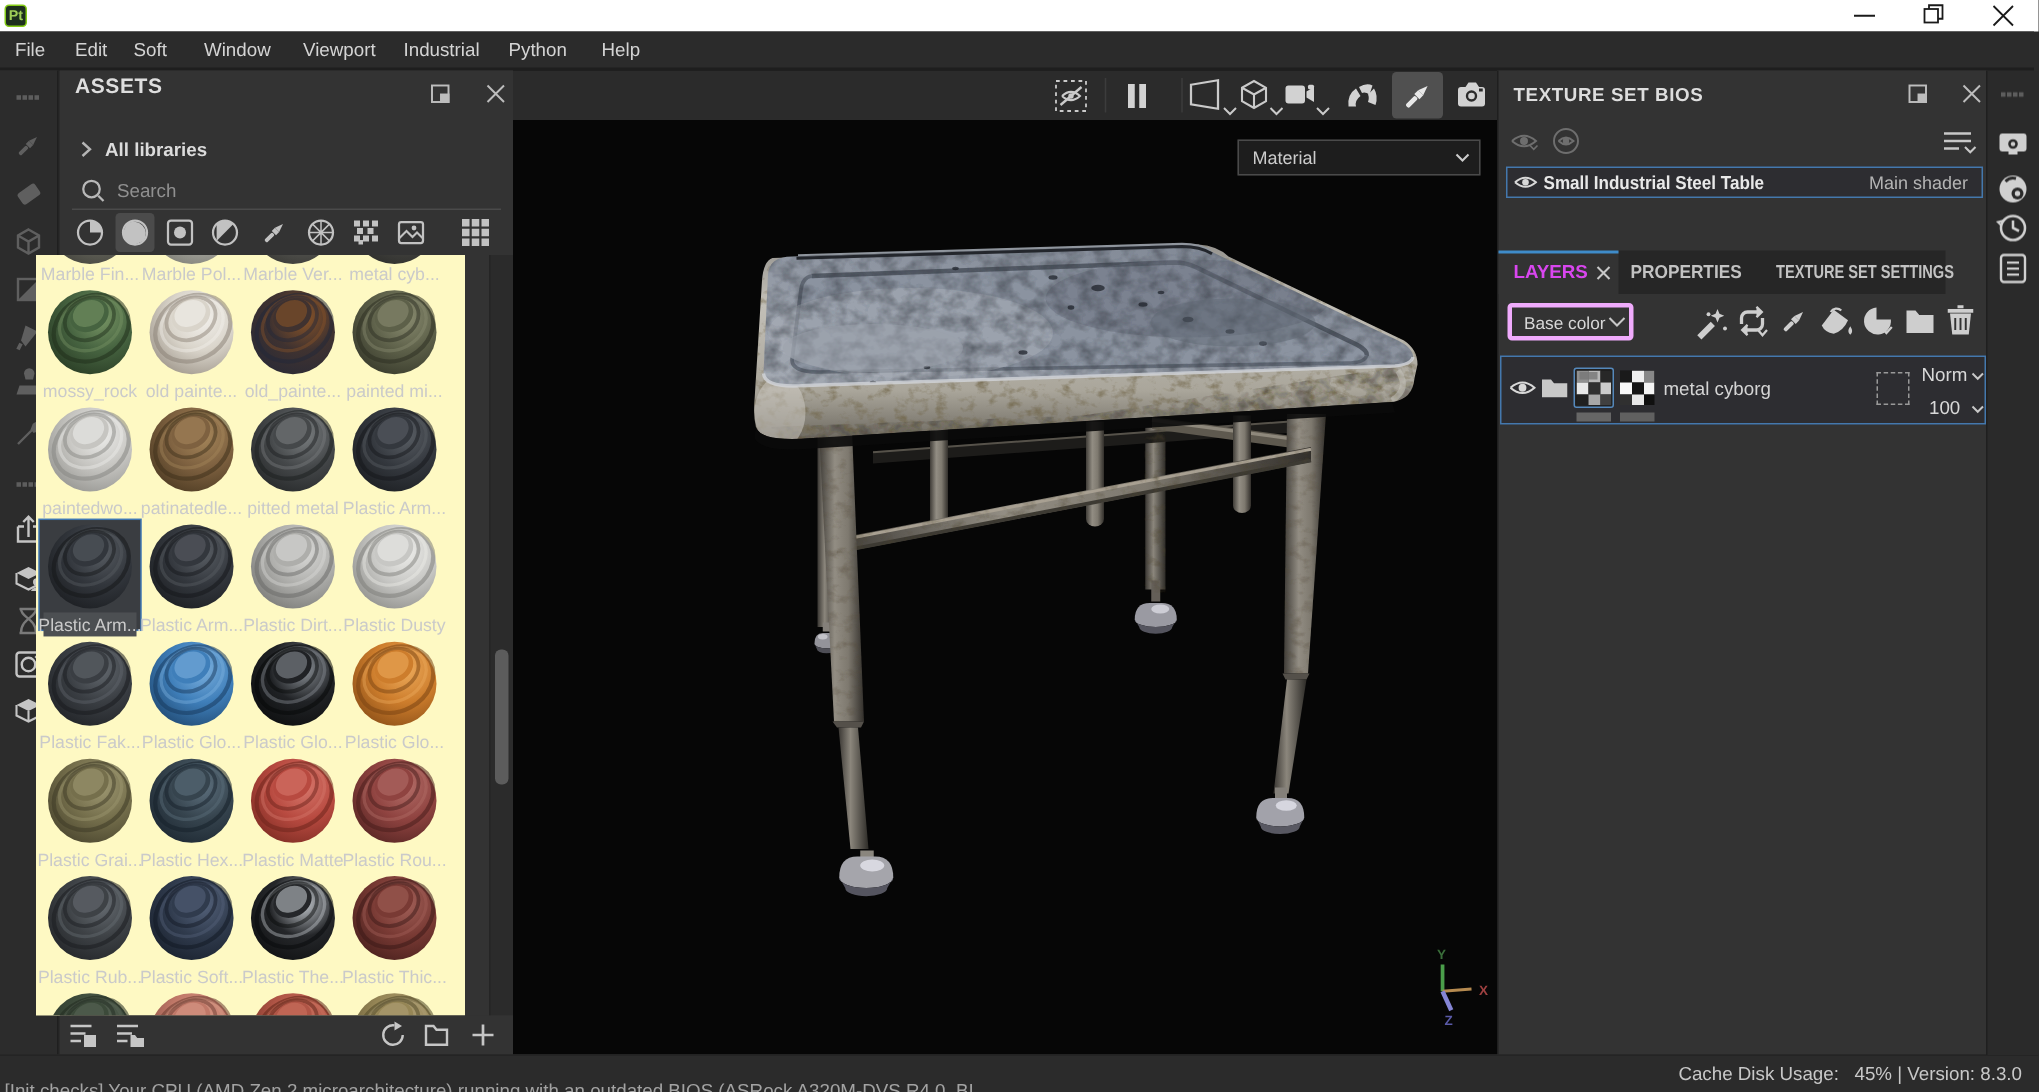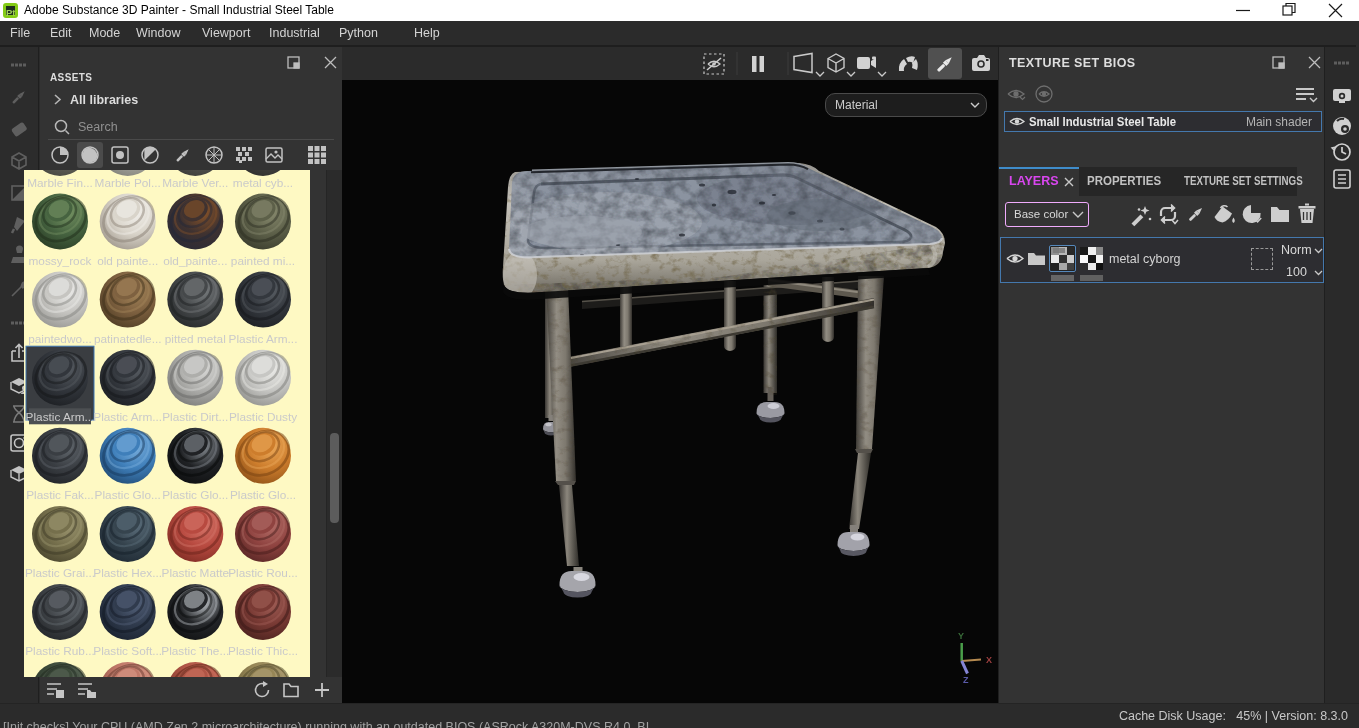--- a/index.html
+++ b/index.html
@@ -1,59 +1,58 @@
 <!DOCTYPE html>
 <html><head><meta charset="utf-8"><style>
 *{margin:0;padding:0;box-sizing:border-box}
 html,body{width:1359px;height:728px;overflow:hidden;background:#2b2b2b;
 font-family:"Liberation Sans",sans-serif;-webkit-font-smoothing:antialiased}
 .abs{position:absolute}
 #titlebar{position:absolute;left:0;top:0;width:1359px;height:21px;background:#fff;color:#111}
 #title-txt{position:absolute;left:24px;top:3px;font-size:12px;color:#000}
 #ptlogo{position:absolute;left:3px;top:3px;width:15px;height:15px;background:#1d2f1d;
-border:3px solid #84cc16;border-radius:3px;color:#9fce58;font-size:9.5px;font-weight:bold;
+border:1px solid #84cc16;border-radius:3px;color:#9fce58;font-size:9.5px;font-weight:bold;
 text-align:center;line-height:14px}
 #menubar{position:absolute;left:0;top:21px;width:1356px;height:26px;background:#2b2b2b;
 border-bottom:2px solid #1e1e1e;color:#d4d4d4;font-size:12.5px}
 #menubar span{position:absolute;top:5px}
 #lefttool{position:absolute;left:0;top:47px;width:39px;height:656px;background:#2c2c2c;border-right:1px solid #1f1f1f}
 #assets{position:absolute;left:40px;top:47px;width:302px;height:656px;background:#333}
 #grid{position:absolute;left:24px;top:170px;width:286px;height:507px;background:#fef9c3;overflow:hidden}
 #gridsb{position:absolute;left:326px;top:170px;width:16px;height:507px;background:#2b2b2b;border-left:1px solid #252525}
 #gridsb .thumb{position:absolute;left:3px;width:9px;background:#5c5c5c;border-radius:4px}
 #afoot{position:absolute;left:40px;top:677px;width:302px;height:26px;background:#333}
 #vp{position:absolute;left:342px;top:47px;width:656px;height:656px;background:#060606}
 #vptool{position:absolute;left:0px;top:0px;width:656px;height:33px;background:#2b2b2b}
 #rpanel{position:absolute;left:998px;top:47px;width:326px;height:656px;background:#333;border-left:1px solid #1f1f1f}
 #rtool{position:absolute;left:1324px;top:47px;width:35px;height:656px;background:#2a2a2a;border-left:1px solid #1f1f1f}
 #statusbar{position:absolute;left:0;top:703px;width:1359px;height:25px;background:#2b2b2b;border-top:1px solid #242424;font-size:12.5px}
 text{font-family:"Liberation Sans",sans-serif}
 </style></head><body>
 
 <div id="titlebar">
 <div id="ptlogo">Pt</div>
-<div id="title-txt">Adobe Substance 3D Painter - Small Industrial Steel Table</div>
 <svg class="abs" style="left:1225px;top:0" width="134" height="21">
 <g stroke="#1a1a1a" stroke-width="1.2" fill="none">
 <line x1="11" y1="10.5" x2="25" y2="10.5"></line>
 <rect x="58" y="6" width="9" height="9"></rect>
         <path d="M61 6 V3.5 H70 V12.5 H67"></path>
 <path d="M104 4 L117 17 M117 4 L104 17"></path>
 </g>
     </svg>
 </div>
 <div id="menubar">
 <span style="left:10px">File</span>
 <span style="left:50px">Edit</span>
-<span style="left:89px">Mode</span>
+<span style="left:89px">Soft</span>
 <span style="left:136px">Window</span>
 <span style="left:202px">Viewport</span>
 <span style="left:269px">Industrial</span>
 <span style="left:339px">Python</span>
-<span style="left:414px">Help</span>
+<span style="left:401px">Help</span>
 </div>
 <div id="lefttool"><svg width="39" height="656">
 <g fill="#5d5d5d">
 <g transform="translate(19,18)">
           <rect x="-8" y="-1.5" width="3" height="3"></rect>
           <rect x="-4" y="-1.5" width="3" height="3"></rect>
           <rect x="0" y="-1.5" width="3" height="3"></rect>
           <rect x="4" y="-1.5" width="3" height="3"></rect>
         </g>
 </g>
@@ -117,21 +116,21 @@
           <circle cx="0" cy="0" r="4.5"></circle>
           <path d="M4.5 -4.5 l2 -2" stroke-width="1.4"></path>
         </g>
 <g transform="translate(19,427)">
           <path d="M-8 -4 L0 -8 L8 -4 L0 0 Z" fill="#c4c4c4" stroke="none"></path>
           <path d="M-8 -4 V3 L0 7 L8 3 V-4 M0 0 V7" stroke-width="1.4"></path>
         </g>
 </g>
 </svg></div>
 <div id="assets">
-<div style="position:absolute;left:10px;top:25px;font-size:10px;font-weight:bold;color:#dedede;letter-spacing:.4px">ASSETS</div>
+<div style="position:absolute;left:10px;top:2px;font-size:14px;font-weight:bold;color:#dedede;letter-spacing:.4px">ASSETS</div>
 <svg class="abs" style="left:245px;top:8px" width="57" height="16" stroke="#bdbdbd" fill="none" stroke-width="1.3">
 <rect x="3" y="2" width="11" height="11"></rect>
       <rect x="9" y="8" width="5" height="5" fill="#bdbdbd"></rect>
 <path d="M40 2 L51 13 M51 2 L40 13"></path>
     </svg>
 <svg class="abs" style="left:0;top:40px" width="302" height="56">
 <path d="M15 8 l5 4.5 l-5 4.5" stroke="#b5b5b5" stroke-width="1.6" fill="none"></path>
 <text x="30" y="17" font-size="12.5px" font-weight="bold" fill="#dcdcdc">All libraries</text>
 <circle cx="21" cy="39" r="5.5" stroke="#b8b8b8" stroke-width="1.5" fill="none"></circle>
 <line x1="25.5" y1="43.5" x2="29" y2="47" stroke="#b8b8b8" stroke-width="1.5"></line>
@@ -970,21 +969,21 @@
           </g>
 <g transform="translate(639,17)" fill="#d2d2d2" stroke="none">
             <rect x="-9" y="-6" width="18" height="13" rx="2"></rect>
             <path d="M-4 -6 L-2 -9 H3 L5 -6 Z"></path>
             <circle r="3.8" fill="#2b2b2b"></circle>
             <circle r="2.2" fill="#d2d2d2"></circle>
             <rect x="5" y="-5" width="2.5" height="2" fill="#2b2b2b"></rect>
           </g>
 </g>
       </svg></div>
-<div class="abs" style="left:483px;top:46px;width:162px;height:24px;background:#1d1d1d;border:1px solid #4a4a4a;border-radius:10px">
+<div class="abs" style="left:483px;top:46px;width:162px;height:24px;background:#1d1d1d;border:1px solid #4a4a4a;border-radius:0">
 <span style="position:absolute;left:9px;top:4px;font-size:12px;color:#cccccc">Material</span>
 <svg class="abs" style="right:6px;top:8px" width="10" height="8">
         <path d="M1 1 L5 5 L9 1" stroke="#cccccc" stroke-width="1.4" fill="none"></path>
       </svg>
 </div>
 </div>
 <div id="rpanel">
 <div style="position:absolute;left:10px;top:9px;font-size:12.5px;font-weight:bold;color:#dedede;letter-spacing:.4px">TEXTURE SET BIOS</div>
 <svg class="abs" style="left:272px;top:8px" width="54" height="16" stroke="#bdbdbd" fill="none" stroke-width="1.3">
 <rect x="2" y="2" width="11" height="11"></rect>
@@ -1013,21 +1012,21 @@
 <div style="position:absolute;left:30px;top:68px;font-size:12.5px;font-weight:bold;color:#e8e8e8;white-space:nowrap;transform:scaleX(0.91);transform-origin:0 0">Small Industrial Steel Table</div>
 <div style="position:absolute;right:12px;top:68px;font-size:12px;color:#b4b4b4">Main shader</div>
 <div style="position:absolute;left:0;top:120px;width:298px;height:29px;background:#262626"></div>
 <div style="position:absolute;left:0;top:120px;width:80px;height:29px;background:#333;border-top:2px solid #3f8cca"></div>
 <div style="position:absolute;left:10px;top:127px;font-size:12.5px;font-weight:bold;color:#d946ef">LAYERS</div>
 <svg class="abs" style="left:64px;top:129px" width="12" height="12">
       <path d="M2 2 L10 10 M10 2 L2 10" stroke="#c8c8c8" stroke-width="1.4"></path>
     </svg>
 <div style="position:absolute;left:88px;top:127px;font-size:12.5px;font-weight:bold;color:#c2c2c2;white-space:nowrap;transform:scaleX(0.92);transform-origin:0 0">PROPERTIES</div>
 <div style="position:absolute;left:185px;top:127px;font-size:12.5px;font-weight:bold;color:#c2c2c2;white-space:nowrap;transform:scaleX(0.78);transform-origin:0 0">TEXTURE SET SETTINGS</div>
-<div style="position:absolute;left:6px;top:155px;width:84px;height:25px;background:#333;border:1px solid #f0abfc;border-radius:3px">
+<div style="position:absolute;left:6px;top:155px;width:84px;height:25px;background:#333;border:3px solid #f0abfc;border-radius:3px">
 <span style="position:absolute;left:8px;top:5px;font-size:11.5px;color:#d8d8d8">Base color</span>
     </div>
 <svg class="abs" style="left:72px;top:163px" width="14" height="10">
       <path d="M2 2 L7 7 L12 2" stroke="#c8c8c8" stroke-width="1.4" fill="none"></path>
     </svg>
 <svg class="abs" style="left:126px;top:152px" width="200" height="30">
 <g fill="#cecece" stroke="#cecece">
 <g transform="translate(15,16)">
           <path d="M-8.5 8.5 L0.5 -0.5 l2.8 2.8 L-5.7 11.3 Z" stroke="none"></path>
           <path d="M5 -9 l1.3 3.2 l3.2 1.3 l-3.2 1.3 l-1.3 3.2 l-1.3 -3.2 l-3.2 -1.3 l3.2 -1.3 Z" stroke="none"></path>

